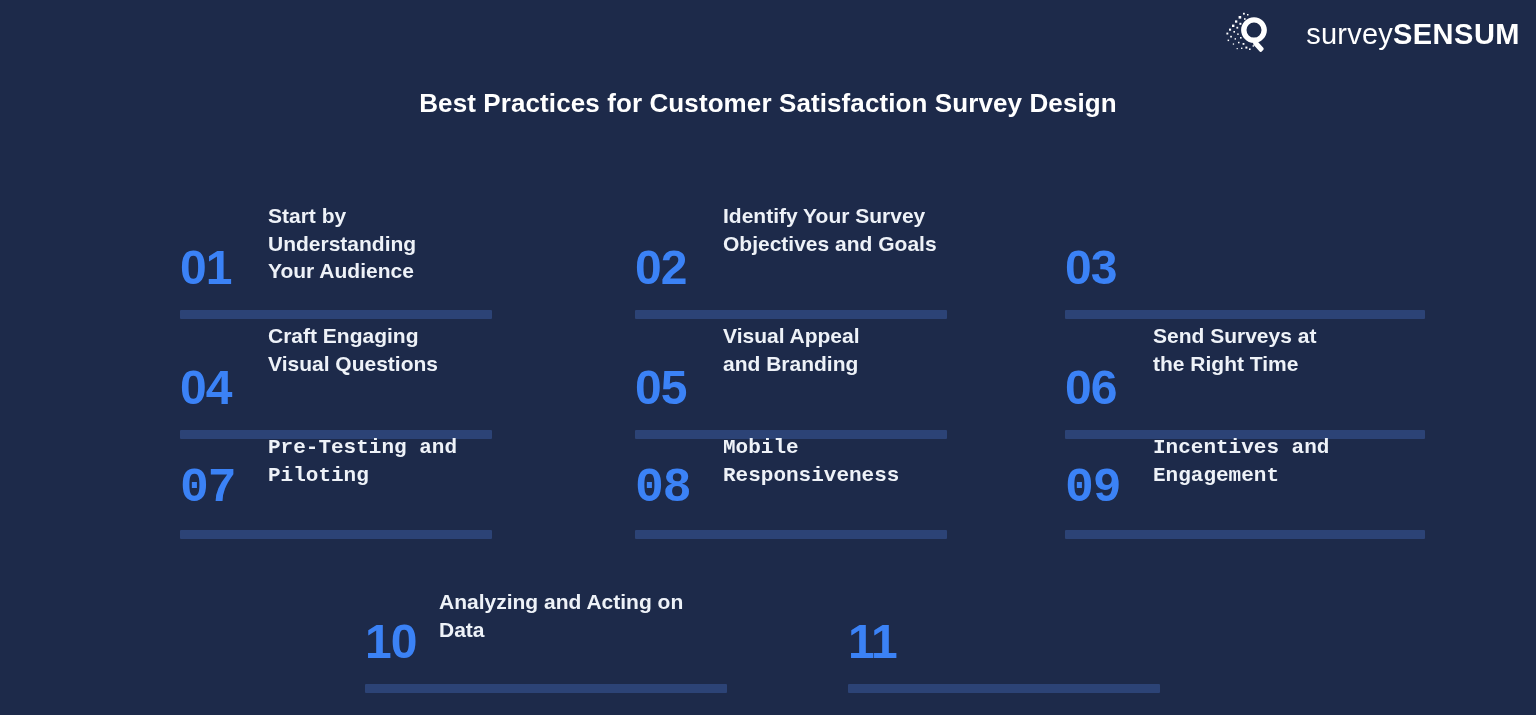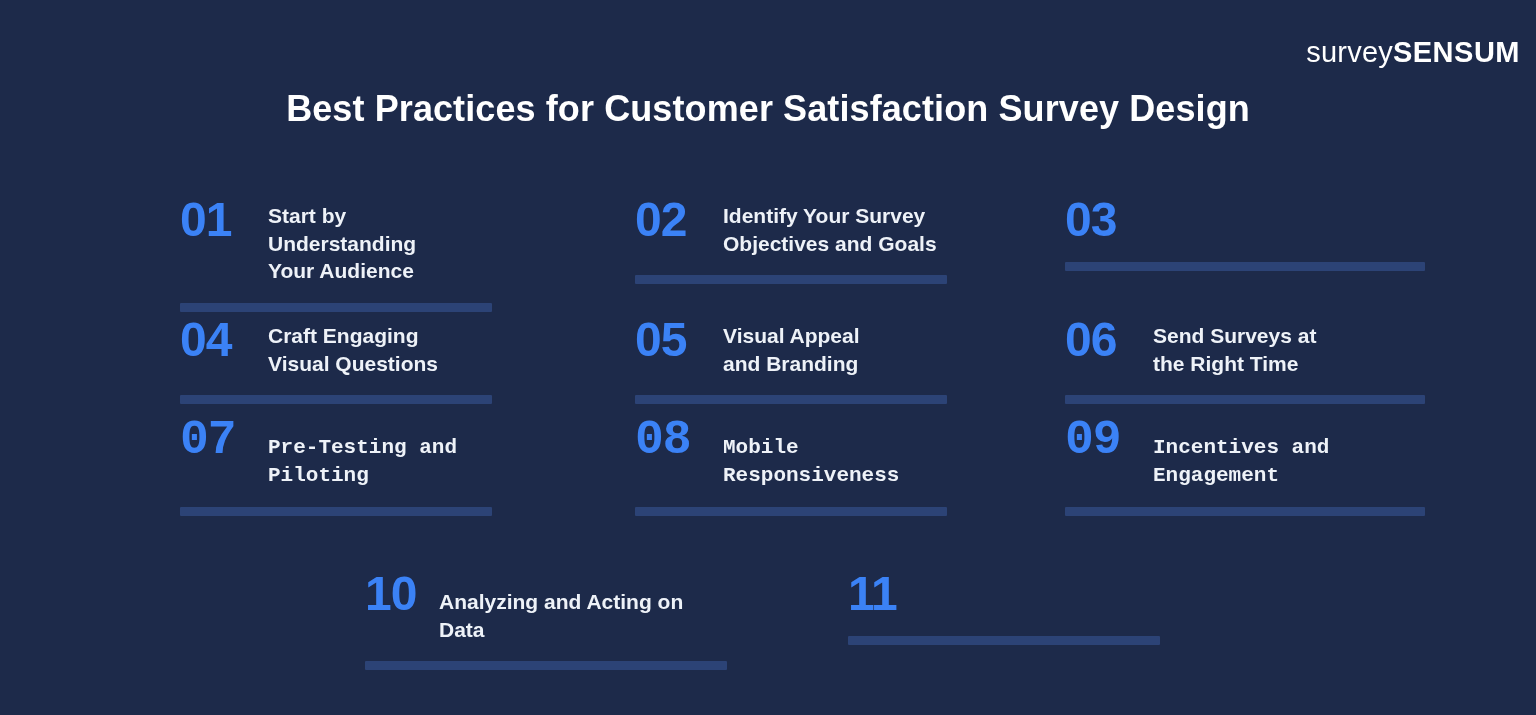--- a/index.html
+++ b/index.html
@@ -16,40 +16,39 @@
   }
 
   
   .logo {
     position:absolute;
     top:12px; right:16px;
     display:flex;
     align-items:center;
     gap:26px;
     height:44px;
-    flex-direction:column;
   }
   .logo-mark { width:56px; height:44px; display:block; }
   .logo-text {
     font-size:29px;
     letter-spacing:0.2px;
     color:#ffffff;
     white-space:nowrap;
     line-height:1;
   }
   .logo-text .lt-light { font-weight:300; }
   .logo-text .lt-bold  { font-weight:700; letter-spacing:0.5px; }
 
   
   .title {
     position:absolute;
     top:88px; left:0; width:100%;
     text-align:center;
     color:#ffffff;
-    font-size:36px;
+    font-size:26px;
     font-weight:700;
     letter-spacing:0.1px;
   }
 
   
   .items { position:absolute; top:0; left:0; width:1536px; height:715px; }
 
   .item { position:absolute; }
 
   .item-head {
@@ -58,20 +57,21 @@
     gap:16px;
   }
   .item-num {
     color:#3b82f6;
     font-size:48px;
     font-weight:700;
     line-height:1;
     letter-spacing:-1px;
     flex:0 0 auto;
     min-width:72px;
+    margin-top:48px;
   }
   .item-num.narrow { min-width:58px; }
   .item-label {
     color:#eef2f8;
     font-size:21px;
     font-weight:700;
     line-height:1.32;
     padding-top:6px;
     white-space:pre-line;
   }

